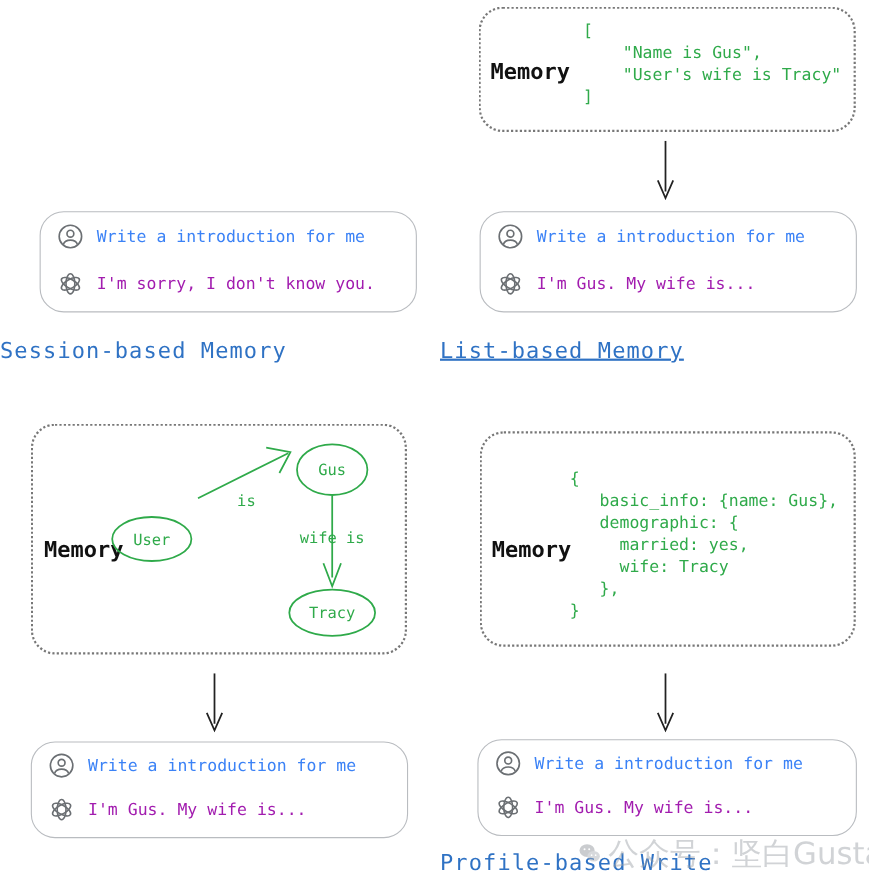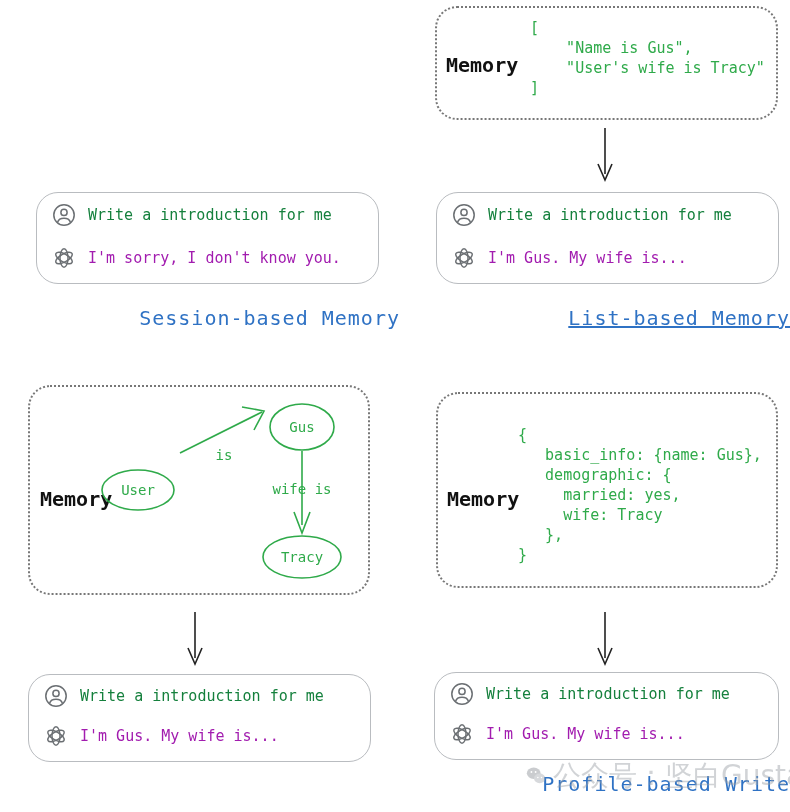--- a/index.html
+++ b/index.html
@@ -48,29 +48,29 @@
     display:flex;
     align-items:center;
     gap:12px;
     white-space:pre;
   }
   .chat-text{
     font-family:"DejaVu Sans Mono","Liberation Mono",monospace;
     font-size:15px;
     white-space:pre;
   }
-  .chat-text.user{color:#15803d;}
+  .chat-text.user{color:#3b82f6;}
   .chat-text.bot{color:#a21caf;}
   .ic{width:24px;height:24px;flex:0 0 24px;display:block;}
 
   
   .caption{
     position:absolute;
     width:100%;
-    text-align:right;
+    text-align:left;
     color:#2f72c4;
     font-family:"DejaVu Sans Mono","Liberation Mono",monospace;
     font-size:20px;
     letter-spacing:1px;
     white-space:pre;
   }
   .cap-left{left:0;width:400px;}
   .cap-right{left:400px;width:390px;}
 
   

